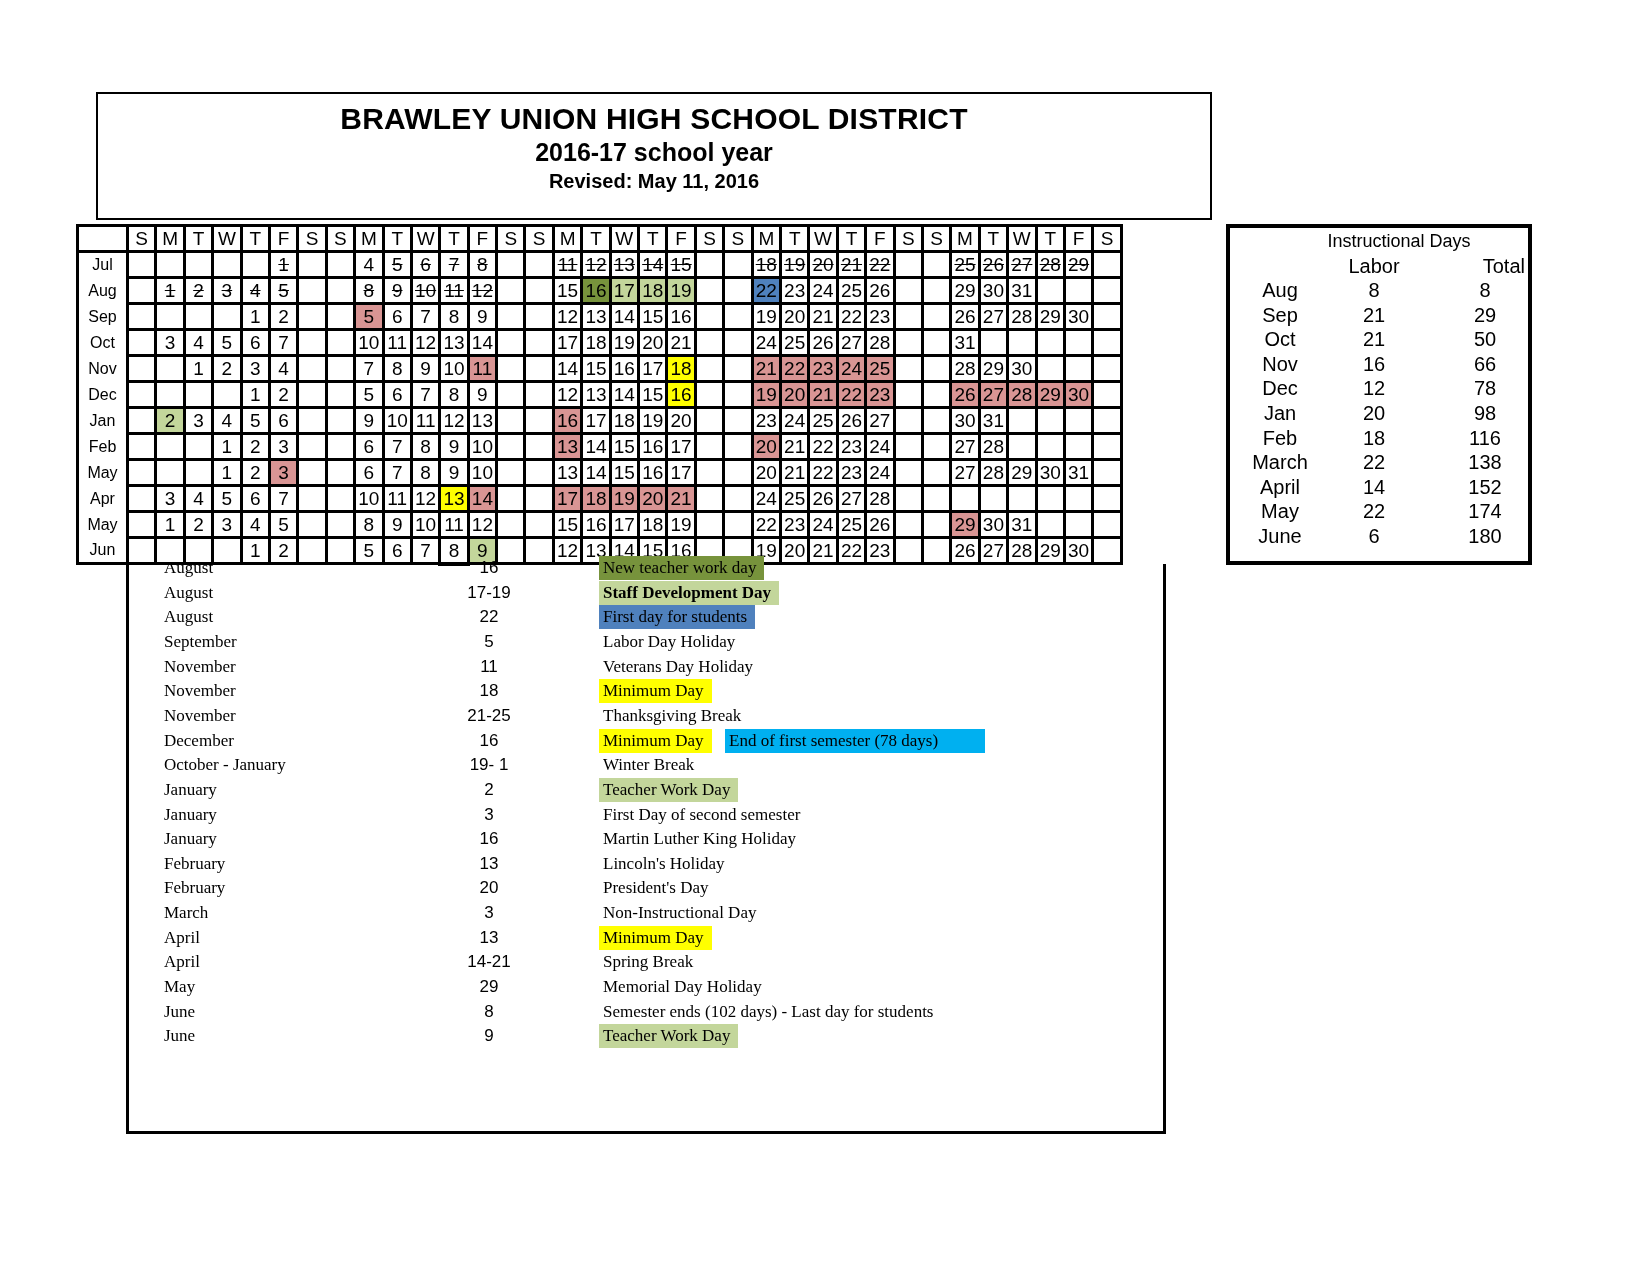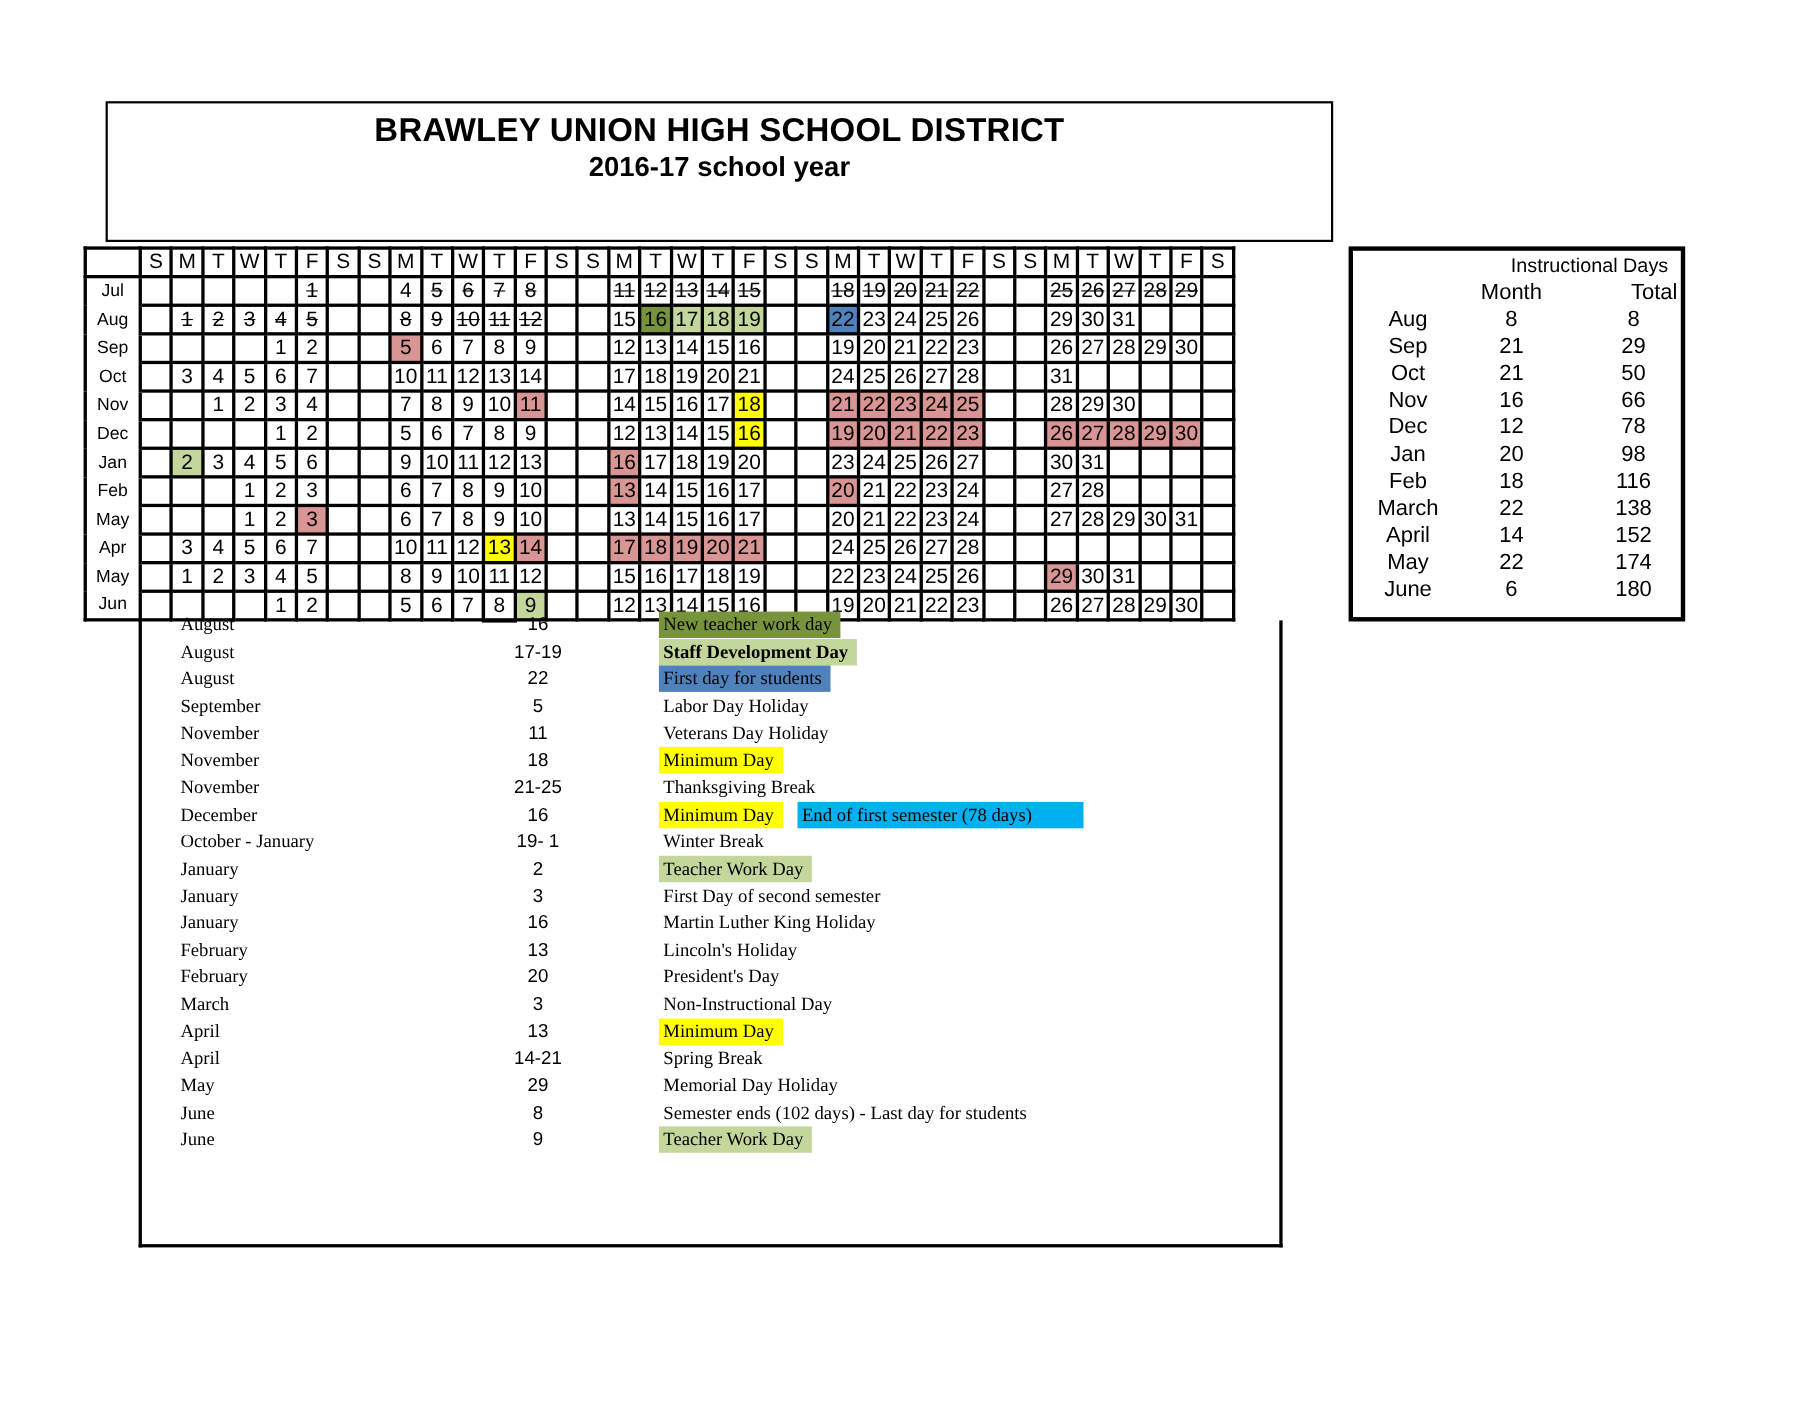--- a/index.html
+++ b/index.html
@@ -14,21 +14,21 @@
   .cal td.sat, .cal td.sun { border-top: 3px solid #000; border-bottom: 3px solid #000; }
   .cal tr.hdr td { font-size: 19px; }
   .cal td.strike { text-decoration: line-through; }
   .cal td.pink { background: #d99594; }
   .cal td.yellow { background: #ffff00; }
   .cal td.dgreen { background: #77933c; }
   .cal td.lgreen { background: #c3d69b; }
   .cal td.blue { background: #4f81bd; }
   .cal td.boxed { outline: 2px solid #000; }
   .inst { position: absolute; left: 1226px; top: 224px; width: 306px; height: 341px; border: 4px solid #000; box-sizing: border-box; font-size: 20px; }
-  .inst .ttl { position: absolute; top: 3px; left: 0; width: 100%; text-align: center; font-size: 18px; padding-left: 40px; box-sizing: border-box; margin-left: 46px; }
+  .inst .ttl { position: absolute; top: 3px; left: 0; width: 100%; text-align: center; font-size: 18px; padding-left: 40px; box-sizing: border-box; }
   .inst .hd-month { position: absolute; top: 27px; left: 104px; width: 80px; text-align: center; }
   .inst .hd-total { position: absolute; top: 27px; left: 215px; width: 80px; text-align: right; }
   .inst .row { position: absolute; left: 0; width: 100%; height: 26px; }
   .inst .row span { position: absolute; text-align: center; }
   .inst .row .m { left: 10px; width: 80px; }
   .inst .row .v { left: 104px; width: 80px; }
   .inst .row .tot { left: 215px; width: 80px; }
   .legend { position: absolute; left: 126px; top: 564px; width: 1040px; height: 570px; border: 3px solid #000; border-top: none; box-sizing: border-box; font-family: "Liberation Serif", serif; font-size: 17px; }
   .legend .lrow { position: absolute; left: 0; width: 100%; height: 26px; }
   .legend .lmonth { position: absolute; left: 35px; top: 2px; }
@@ -40,20 +40,21 @@
   .bg-blue { background: #4f81bd; }
   .bg-yellow { background: #ffff00; }
   .bg-cyan { background: #00b0f0; }
 </style>
 </head>
 <body>
 
 <div class="header-box">
   <div class="t1">BRAWLEY UNION HIGH SCHOOL DISTRICT</div>
   <div class="t2">2016-17 school year</div>
+  <div class="t3">Revised:   May 11, 2016</div>
 </div>
 
 <table class="cal">
   <tbody id="cal-body">
       <tr class="hdr">
         <td class="mlabel" style="border-top: 3px solid rgb(0, 0, 0); border-bottom: 3px solid rgb(0, 0, 0);"></td>
         <td>S</td>
         <td>M</td>
         <td>T</td>
         <td>W</td>
@@ -543,21 +544,21 @@
         <td class="">28</td>
         <td class="">29</td>
         <td class="">30</td>
         <td class="sat"></td>
       </tr>
     </tbody>
 </table>
 
 <div class="inst">
   <div class="ttl">Instructional Days</div>
-  <div class="hd-month">Month</div>
+  <div class="hd-month">Labor</div>
   <div class="hd-total">Total</div>
   <div id="inst-rows">
       <div class="row" style="top: 51px;">
         <span class="m">Aug</span>
         <span class="v">8</span>
         <span class="tot">8</span>
       </div>
       <div class="row" style="top: 75.6px;">
         <span class="m">Sep</span>
         <span class="v">21</span>

